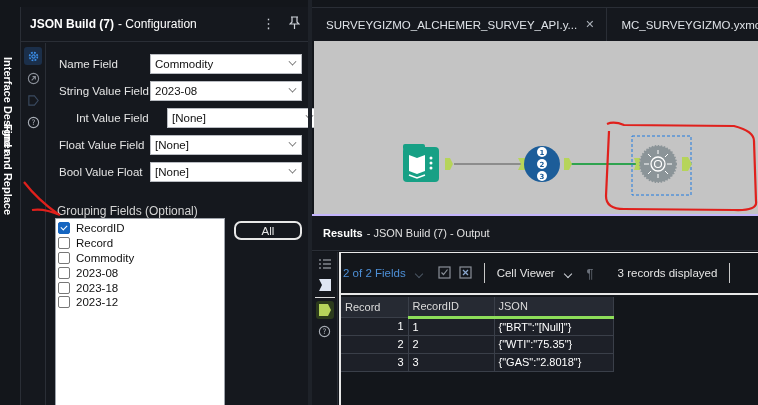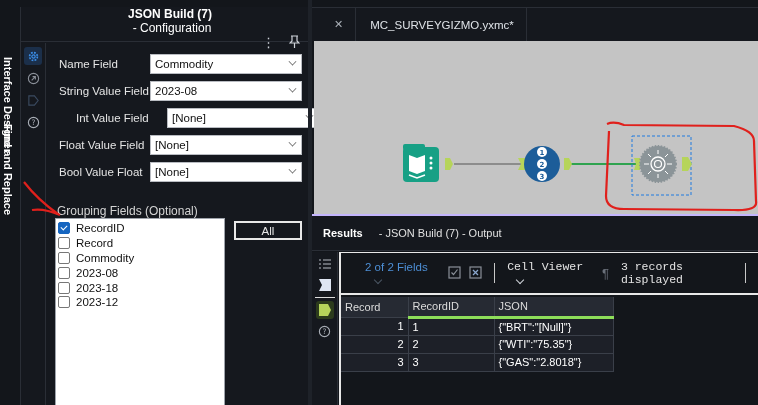--- a/index.html
+++ b/index.html
@@ -5,21 +5,21 @@
   * { box-sizing: border-box; margin: 0; padding: 0; }
   html, body { width: 758px; height: 405px; overflow: hidden; background: #13161b; font-family: "Liberation Sans", sans-serif; color: #e6e6e6; }
   .root { position: relative; width: 758px; height: 405px; }
 
   
   .vtabs { position: absolute; left: 0; top: 0; width: 20px; height: 405px; background: #13161b; }
   .vtab-text { position: absolute; left: 2px; writing-mode: vertical-rl; font-weight: bold; font-size: 11px; color: #ffffff; white-space: nowrap; }
 
   
   .config { position: absolute; left: 20px; top: 7px; width: 290px; height: 398px; background: #15181e; border-left: 1px solid #2a2e36; }
-  .config-header { height: 35px; display: flex; align-items: center; padding-left: 9px; border-bottom: 1px solid #2a2e36; flex-direction: column; }
+  .config-header { height: 35px; display: flex; align-items: center; padding-left: 9px; border-bottom: 1px solid #2a2e36; }
   .config-title-bold { font-weight: bold; font-size: 12px; color: #ffffff; }
   .config-title-rest { font-size: 12px; color: #ffffff; margin-left: 4px; }
   .config-actions { margin-left: auto; display: flex; gap: 14px; padding-right: 10px; color: #cfd3da; font-size: 13px; }
 
   .config-iconbar { position: absolute; left: 0; top: 36px; width: 25px; height: 362px; border-right: 1px solid #2a2e36; }
   .ib { width: 18px; height: 18px; margin: 4px auto 4px; display: flex; align-items: center; justify-content: center; border-radius: 3px; }
   .ib.active { background: #1b2f4a; }
   .ib svg { width: 13px; height: 13px; }
 
   .config-body { position: absolute; left: 26px; top: 36px; right: 0; bottom: 0; }
@@ -28,46 +28,46 @@
   .fselect { width: 152px; height: 20px; background: #ffffff; border: 1px solid #b9bcc2; color: #111; font-size: 11.5px; display: flex; align-items: center; padding-left: 4px; position: relative; }
   .fselect .chev { position: absolute; right: 5px; top: 5px; width: 7px; height: 7px; border-right: 1px solid #666; border-bottom: 1px solid #666; transform: rotate(45deg) scale(0.8); top: 3px; }
 
   .grp-label { position: absolute; left: 10px; top: 161px; font-size: 12px; color: #d4d4d4; }
   .grp-list { position: absolute; left: 8px; top: 175px; width: 170px; height: 190px; background: #ffffff; border: 1px solid #9ea3ab; padding-top: 2px; }
   .grp-item { display: flex; align-items: center; height: 14.8px; padding-left: 2px; color: #111; font-size: 11.5px; }
   .cb { width: 12px; height: 12px; border: 1px solid #777; border-radius: 2px; margin-right: 6px; background: #fff; display: flex; align-items: center; justify-content: center; }
   .cb.checked { background: #1565c0; border-color: #1565c0; }
   .cb.checked::after { content: ""; width: 5px; height: 3px; border-left: 1.5px solid #fff; border-bottom: 1.5px solid #fff; transform: rotate(-45deg); margin-top: -2px; }
 
-  .gbtn { position: absolute; left: 187px; width: 68px; height: 19px; border: 2px solid #e8e8e8; border-radius: 0; background: #15181e; color: #e8e8e8; font-size: 11.5px; display: flex; align-items: center; justify-content: center; }
+  .gbtn { position: absolute; left: 187px; width: 68px; height: 19px; border: 2px solid #e8e8e8; border-radius: 7px; background: #15181e; color: #e8e8e8; font-size: 11.5px; display: flex; align-items: center; justify-content: center; }
 
   .scroll-sep { position: absolute; left: 308px; top: 0; width: 4px; height: 405px; background: #1e2229; }
 
   
   .tabbar { position: absolute; left: 312px; top: 7px; right: 0; height: 34px; background: #15181e; display: flex; border-top: 1px solid #2a2e36; }
   .tab { display: flex; align-items: center; padding: 0 12px 0 14px; font-size: 11.5px; color: #dfe3e8; border-right: 1px solid #2a2e36; white-space: nowrap; }
   .tab .x { margin-left: 8px; color: #aab0b8; font-size: 11px; }
 
   
   .canvas { position: absolute; left: 314px; top: 41px; right: 0; height: 173px; background: #c4c4c4; overflow: hidden; }
 
   
   .results-head { position: absolute; left: 312px; top: 214px; right: 0; height: 37px; background: #15181e; border-top: 2px solid #c4b5fd; border-bottom: 1px solid #2a2e36; display: flex; align-items: center; padding-left: 11px; font-size: 11px; }
   .results-head b { color: #ffffff; }
-  .results-head span { color: #e0e0e0; margin-left: 16px; }
+  .results-head span { color: #e0e0e0; margin-left: 4px; }
 
   .res-iconbar { position: absolute; left: 312px; top: 252px; width: 26px; bottom: 0; background: #15181e; border-right: 1px solid #2a2e36; }
   .ri { width: 18px; height: 18px; margin: 3px auto 3px; display: flex; align-items: center; justify-content: center; }
 
   .res-main { position: absolute; left: 339px; top: 252px; right: 0; bottom: 0; background: #13161b; border-left: 2px solid #e8e8e8; }
-  .res-toolbar { height: 43px; display: flex; align-items: center; padding-left: 24px; font-size: 11.5px; border-bottom: 2px solid #e8e8e8; border-top: 1px solid #e8e8e8; }
+  .res-toolbar { height: 43px; display: flex; align-items: center; padding-left: 2px; font-size: 11.5px; border-bottom: 2px solid #e8e8e8; border-top: 1px solid #e8e8e8; }
   .fields { color: #4d8fd6; }
   .tb-chev { display: inline-block; width: 6px; height: 6px; border-right: 1px solid currentColor; border-bottom: 1px solid currentColor; transform: rotate(45deg); margin-left: 10px; margin-top: -4px; }
   .tb-sep { width: 1px; height: 20px; background: #c8c8c8; margin: 0 12px; }
-  .tb-txt { color: #e4e4e4; font-family: Liberation Mono, monospace; }
+  .tb-txt { color: #e4e4e4; }
 
   table.grid { position: absolute; left: 0; top: 45px; border-collapse: collapse; font-size: 11px; }
   table.grid th { background: #262a33; color: #dcdcdc; font-weight: normal; text-align: left; height: 20px; padding: 0 4px; border-right: 1px solid #3a3f49; border-bottom: 1px solid #3a3f49; }
   table.grid th.hl { border-bottom: 3px solid #8ede5a; }
   table.grid td { background: #1d2028; color: #ffffff; height: 18px; padding: 0 4px; border-right: 1px solid #3a3f49; border-bottom: 1px solid #3a3f49; }
   table.grid td.num { text-align: right; }
 </style>
 </head>
 <body>
 
@@ -188,20 +188,21 @@
 
   <svg style="position:absolute;left:20px;top:170px;" width="50" height="50">
     <path d="M4 12 Q18 30 38 44" stroke="#e0201c" stroke-width="2.2" fill="none"></path>
     <path d="M12 40 Q24 38 40 45" stroke="#e0201c" stroke-width="2.2" fill="none"></path>
   </svg>
 
   <div class="scroll-sep"></div>
 
   <div class="tabbar">
     <div class="tab">
+      <span>SURVEYGIZMO_ALCHEMER_SURVEY_API.y...</span>
       <span class="x">✕</span>
     </div>
     <div class="tab">
       <span>MC_SURVEYGIZMO.yxmc*</span>
 
     </div>
 
   </div>
 
   <div class="canvas">
@@ -289,21 +290,21 @@
       </span>
       <span style="margin-left:8px;">
         <svg width="13" height="13" viewBox="0 0 13 13">
             <rect x="1" y="1" width="11" height="11" fill="none" stroke="#8a9099" stroke-width="1.2"></rect>
             <path d="M4 4l5 5M9 4l-5 5" stroke="#8aa6cc" stroke-width="1.3"></path>
           </svg>
       </span>
       <span class="tb-sep"></span>
       <span class="tb-txt"><span>Cell Viewer</span><i class="tb-chev" style="color:#cfd3da;"></i></span>
       <span style="margin-left:16px;color:#6a707a;font-size:13px;">¶</span>
-      <span class="tb-txt" style="margin-left:12px;">3 records displayed</span>
+      <span class="tb-txt" style="margin-left:24px;">3 records displayed</span>
       <span class="tb-sep"></span>
     </div>
 
     <table class="grid">
       <thead>
         <tr>
           <th style="width:67px;">Record</th>
           <th class="hl" style="width:86px;">RecordID</th>
           <th class="hl" style="width:119px;">JSON</th>
         </tr>

